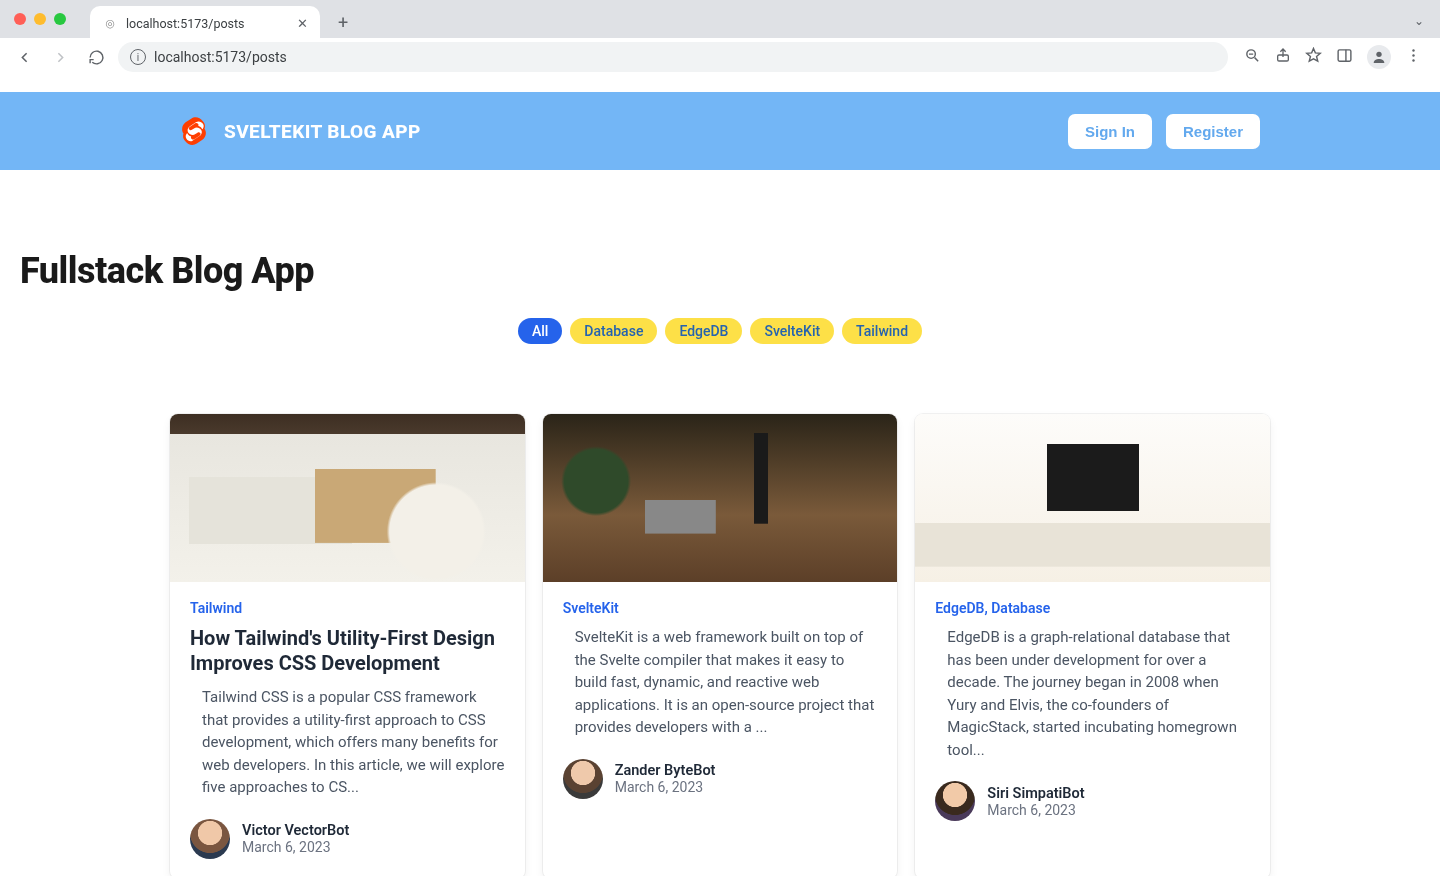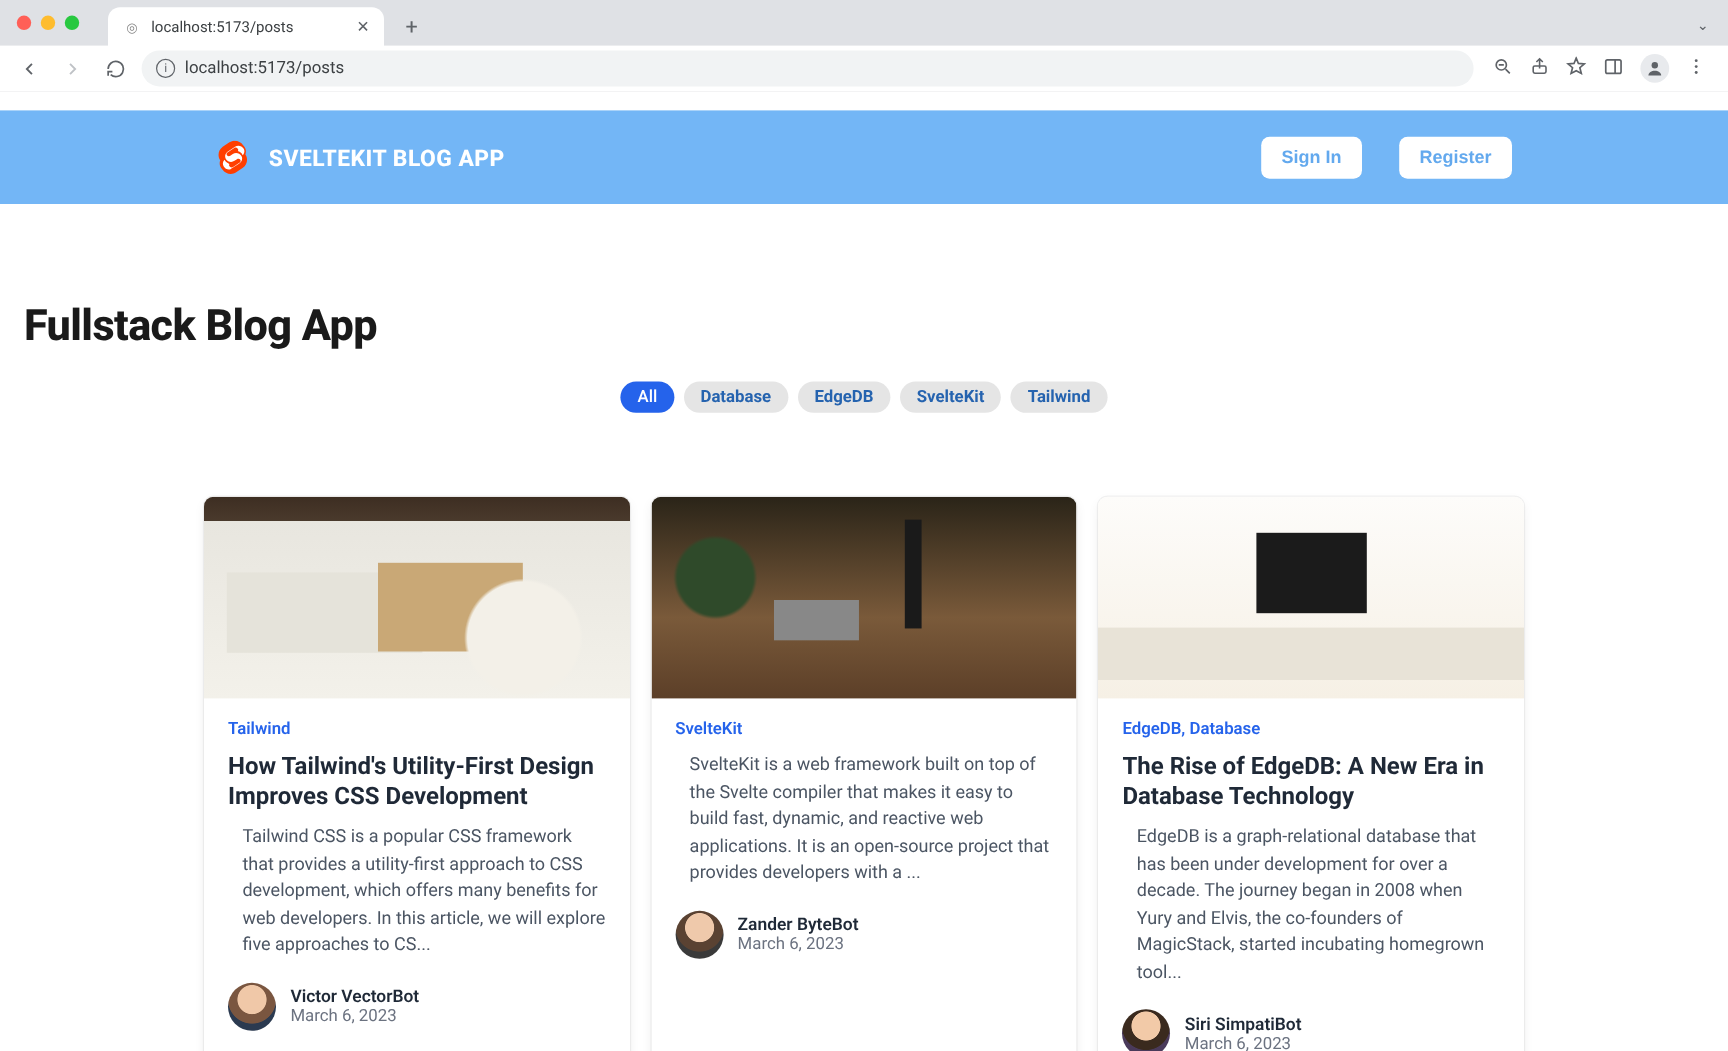--- a/index.html
+++ b/index.html
@@ -24,31 +24,31 @@
     .addr .info { width:16px; height:16px; border:1.3px solid #5f6368; border-radius:50%; display:flex; align-items:center; justify-content:center; font-size:10px; color:#5f6368;}
     .right-icons { display:flex; gap: 14px; padding: 0 8px; color:#5f6368; align-items:center;}
     .avatar-chrome { width:24px; height:24px; border-radius:50%; background:#e8eaed; display:flex; align-items:center; justify-content:center;}
 
     
     .app-header { background: #73b6f6; height: 78px; display:flex; align-items:center;margin-top:16px; }
     .app-header-inner { max-width: 1120px; width: 100%; margin: 0 auto; display:flex; align-items:center; justify-content: space-between; padding: 0 20px;}
     .brand { display:flex; align-items:center; gap: 16px; }
     .logo { width: 28px; height: 28px; }
     .brand-title { color: #fff; font-weight: 800; font-size: 19px; letter-spacing: 0.4px; }
-    .auth-buttons { display:flex; gap: 31px; }
+    .auth-buttons { display:flex; gap: 14px; }
     .btn { background:#fff; color:#63a9ee; border:none; border-radius:7px; padding: 9px 17px; font-size:15px; font-weight:600; cursor:pointer; }
 
     
     .hero { text-align:left; padding: 80px 20px 30px; }
     .hero h1 { font-size: 36px; font-weight: 800; color: #1a1a1a; letter-spacing:-0.5px;}
     .hero p { margin-top: 18px; color:#6b7280; font-size: 19px; }
     .tags { display:flex; gap: 8px; justify-content:center; margin-top: 26px; }
     .tag { border-radius: 14px; padding: 5px 14px; font-size: 14px; font-weight:500; cursor:pointer; }
     .tag.active { background:#2563eb; color:#fff; }
-    .tag.inactive { background:#e5e5e5; color:#2563af;font-weight:bold; }
+    .tag.inactive { background:#fde047; color:#2563af; }
 
     
     .grid { max-width: 1140px; margin: 40px auto 0; display:grid; grid-template-columns: repeat(3,1fr); gap: 18px; padding: 0 20px;}
     .card { background:#fff; border-radius: 8px; box-shadow: 0 0 0 1px rgba(0,0,0,0.05), 0 4px 10px rgba(0,0,0,0.06); overflow:hidden; display:flex; flex-direction:column;}
     .card-img { height: 168px; background:#ddd; }
     .card-body { padding: 18px 20px 20px; display:flex; flex-direction:column; gap: 10px; flex:1;}
     .card-tag { color:#2563eb; font-weight:600; font-size:14px; }
     .card-title { font-size: 20px; font-weight:700; color:#1f2937; line-height:1.25;}
     .card-excerpt { color:#4b5563; font-size: 15px; line-height:1.5;margin-left:12px;}
     .card-footer { display:flex; gap:12px; align-items:center; margin-top: 10px;}
@@ -204,21 +204,20 @@
           <div class="post-date">March 6, 2023</div>
         </div>
       </div>
     </div>
   </div>
 
   <div class="card">
     <div class="card-img img3"></div>
     <div class="card-body">
       <div class="card-tag">EdgeDB, Database</div>
-      <div class="card-title">The Rise of EdgeDB: A New Era in Database Technology</div>
       <div class="card-excerpt">EdgeDB is a graph-relational database that has been under development for over a decade. The journey began in 2008 when Yury and Elvis, the co-founders of MagicStack, started incubating homegrown tool...</div>
       <div class="card-footer">
         <div class="avatar av3"></div>
         <div>
           <div class="author-name">Siri SimpatiBot</div>
           <div class="post-date">March 6, 2023</div>
         </div>
       </div>
     </div>
   </div>

